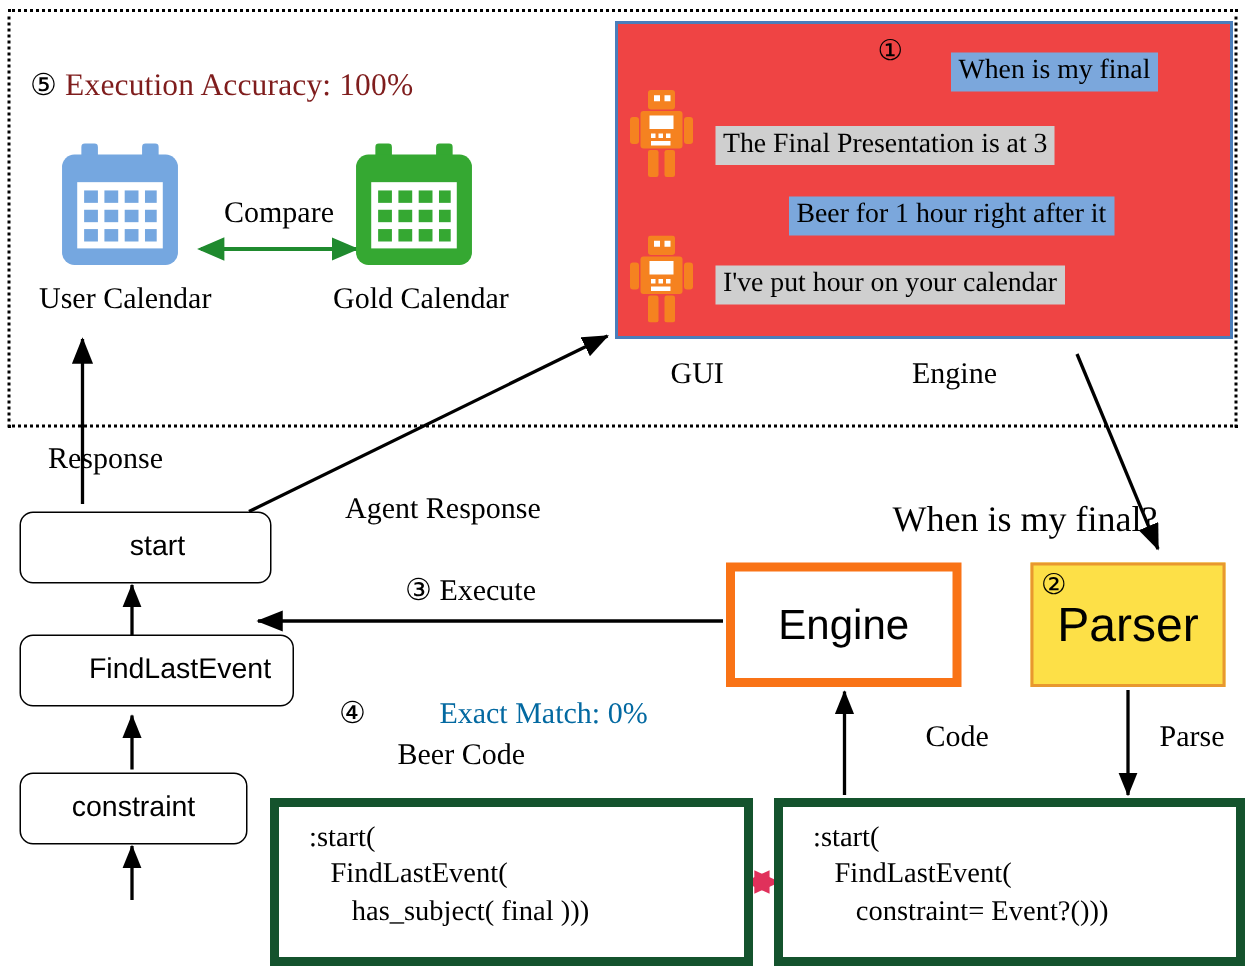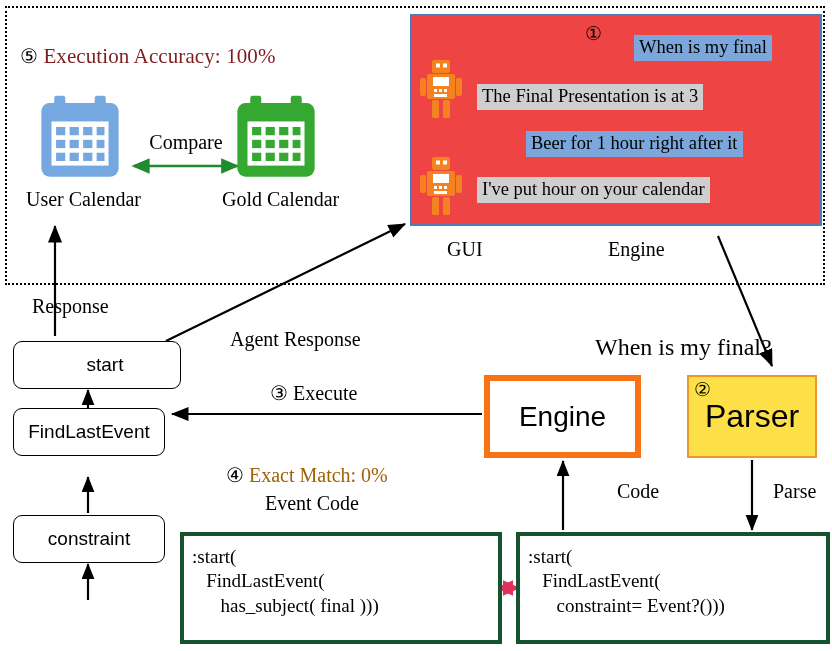--- a/index.html
+++ b/index.html
@@ -51,58 +51,58 @@
 
   #gui-cap{left:447px;top:238px;font-size:20px;}
   #chatbox-cap{left:608px;top:238px;font-size:20px;}
 
   
   #operate-label{left:32px;top:295px;font-size:20px;}
   #agent-resp-label{left:230px;top:300px;font-size:20px;margin-top:28px;}
   #execute-label{left:270px;top:381px;font-size:20px;white-space:nowrap;}
   #exact-match{left:226px;top:463px;font-size:20px;white-space:nowrap;}
   #exact-match .circnum{color:#000;}
-  #exact-match .em-text{color:#a16207;}
+  #exact-match .em-text{color:#0369a1;margin-left:44px;}
   #gold-code-cap{left:265px;top:492px;font-size:20px;}
   #whenismyfinal{left:568px;top:334px;font-size:24px;white-space:nowrap;margin-left:27px;}
   #code-label{left:617px;top:480px;font-size:20px;}
   #parse-label{left:744px;top:480px;font-size:20px;margin-left:29px;}
 
   
   .tnode{
     position:absolute;left:13px;width:150px;height:46px;
     border:1.6px solid #000;border-radius:9px;background:#fff;
     display:flex;align-items:center;justify-content:center;
     font-family:"Liberation Sans",sans-serif;font-size:19px;
   }
   #node-start{top:341px;padding-left:16px;}
-  #node-fle{top:408px;}
+  #node-fle{top:423px;padding-left:31px;}
   #node-constraint{top:515px;}
   #node-event{top:602px;height:46px;}
 
   
   #engine-box{
     left:484px;top:375px;width:157px;height:83px;
     border:6px solid #f97316;box-sizing:border-box;background:#fff;
     display:flex;align-items:center;justify-content:center;
     font-family:"Liberation Sans",sans-serif;font-size:28px;
   }
   #parser-box{
     left:687px;top:375px;width:130px;height:83px;
     border:2px solid #e8982f;box-sizing:border-box;background:#fde047;
     display:flex;align-items:center;justify-content:center;
     font-family:"Liberation Sans",sans-serif;font-size:32px;
   }
   #circ-two{left:694px;top:378px;font-size:19px;font-family:"Liberation Serif",serif;}
 
   
   .codebox{
-    position:absolute;border:4px solid #14532d;box-sizing:border-box;background:#fff;
+    position:absolute;border:6px solid #14532d;box-sizing:border-box;background:#fff;
     font-family:"Liberation Serif",serif;font-size:19px;line-height:1.28;
-    padding:9px 0 0 8px;white-space:pre;
+    padding:9px 0 0 20px;white-space:pre;
   }
   #gold-code-box{left:180px;top:532px;width:322px;height:112px;}
   #pred-code-box{left:516px;top:532px;width:314px;height:112px;}
 
   
   #arrows{position:absolute;left:0;top:0;width:832px;height:651px;pointer-events:none;}
 </style>
 </head>
 <body>
 
@@ -275,21 +275,21 @@
   <div class="tnode" id="node-constraint">constraint</div>
 
   <div class="abs" id="engine-box">Engine</div>
   <div class="abs" id="parser-box">Parser</div>
   <div class="abs" id="circ-two">②</div>
 
   <div class="abs" id="exact-match">
     <span class="circnum">④</span>
     <span class="em-text">Exact Match: 0%</span>
   </div>
-  <div class="abs" id="gold-code-cap">Event Code</div>
+  <div class="abs" id="gold-code-cap">Beer Code</div>
 
   <div class="codebox" id="gold-code-box">:start(
    FindLastEvent(
       has_subject( final )))</div>
   <div class="codebox" id="pred-code-box">:start(
    FindLastEvent(
       constraint= Event?()))</div>
 
 </div>
 

